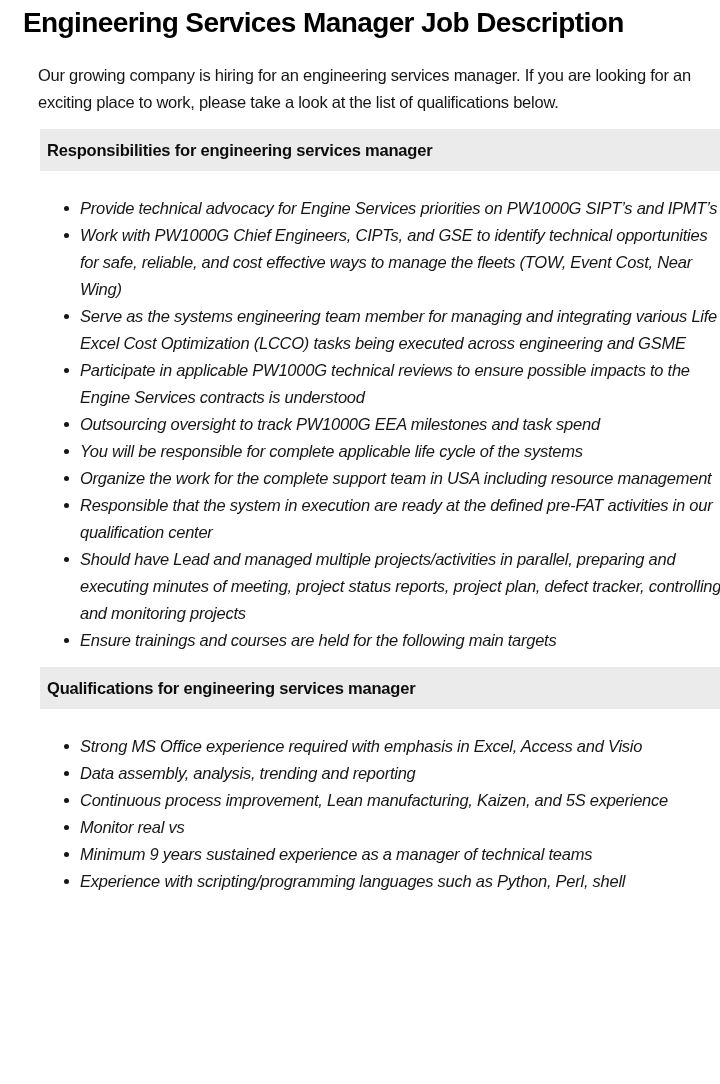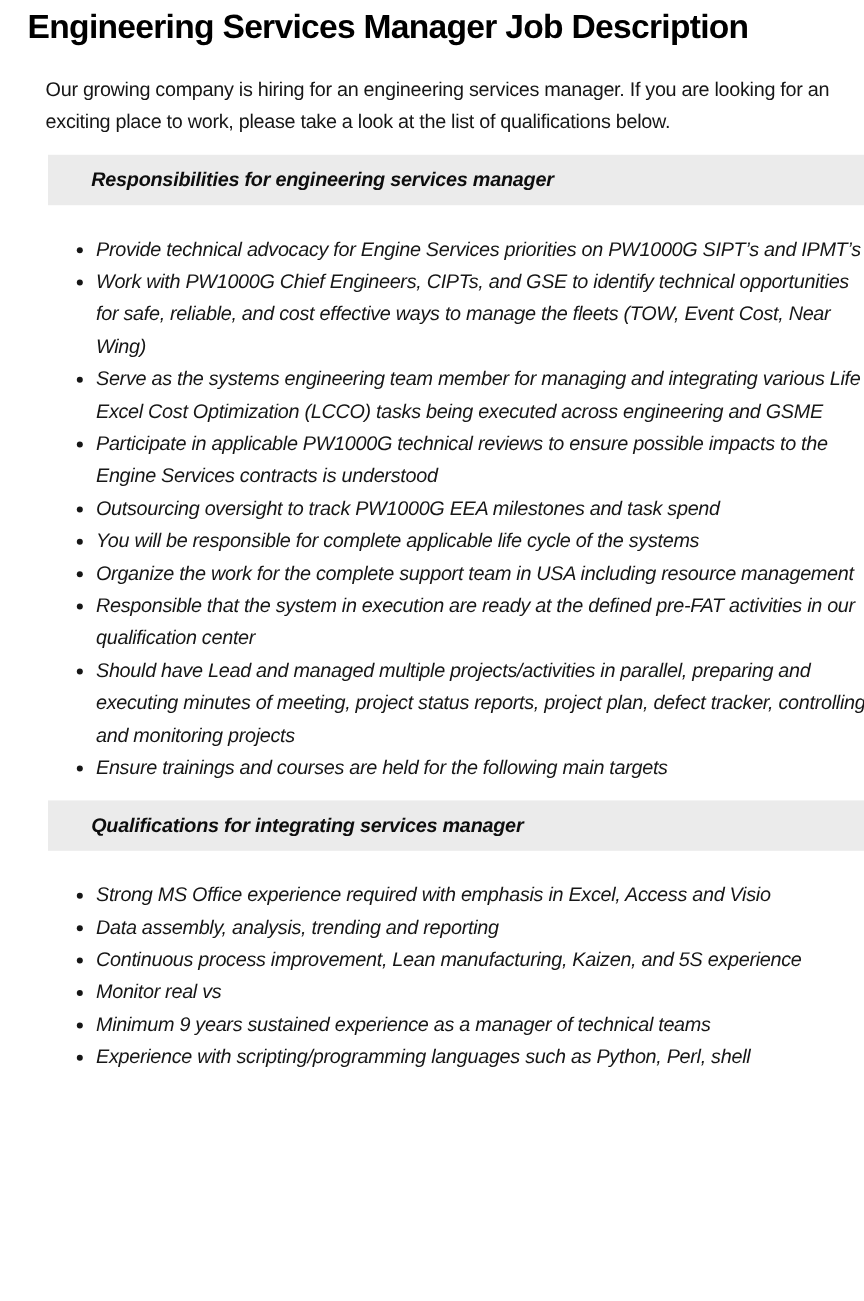--- a/index.html
+++ b/index.html
@@ -30,28 +30,27 @@
     font-size: 16.5px;
     line-height: 27px;
     letter-spacing: -0.25px;
   }
   .section-heading {
     margin: 13px 0 0 20px;
     width: 681px;
     height: 42px;
     background: #ebebeb;
     box-sizing: border-box;
-    padding-left: 36px;
+    padding-left: 7px;
     display: flex;
     align-items: center;
     font-weight: bold;
     font-size: 16.5px;
     letter-spacing: -0.2px;
     color: #0d0d0d;
-    font-style: italic;
   }
   ul.bullet-list {
     list-style: none;
     margin: 24px 0 0 0;
     padding: 0 0 0 60px;
     width: 645px;
     font-size: 16.5px;
     line-height: 27px;
     letter-spacing: -0.25px;
   }
@@ -89,21 +88,21 @@
         <li>Outsourcing oversight to track PW1000G EEA milestones and task spend</li>
         <li>You will be responsible for complete applicable life cycle of the systems</li>
         <li>Organize the work for the complete support team in USA including resource management</li>
         <li>Responsible that the system in execution are ready at the defined pre-FAT activities in our qualification center</li>
         <li>Should have Lead and managed multiple projects/activities in parallel, preparing and executing minutes of meeting, project status reports, project plan, defect tracker, controlling and monitoring projects</li>
         <li>Ensure trainings and courses are held for the following main targets</li>
       </ul>
   </section>
 
   <section>
-    <div class="section-heading">Qualifications for integrating services manager</div>
+    <div class="section-heading">Qualifications for engineering services manager</div>
     <ul class="bullet-list">
         <li>Strong MS Office experience required with emphasis in Excel, Access and Visio</li>
         <li>Data assembly, analysis, trending and reporting</li>
         <li>Continuous process improvement, Lean manufacturing, Kaizen, and 5S experience</li>
         <li>Monitor real vs</li>
         <li>Minimum 9 years sustained experience as a manager of technical teams</li>
         <li>Experience with scripting/programming languages such as Python, Perl, shell</li>
       </ul>
   </section>
 

